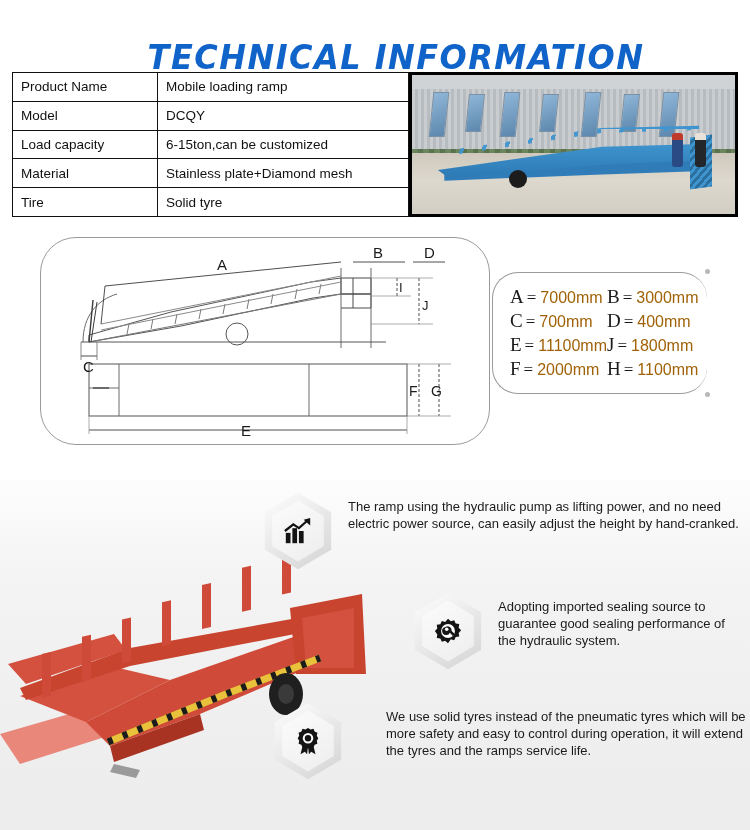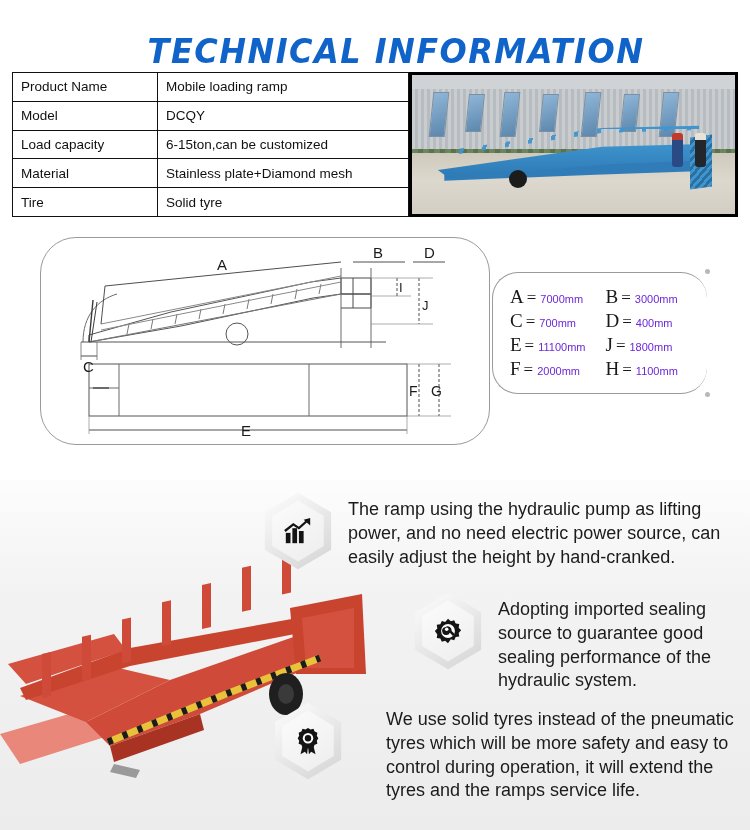--- a/index.html
+++ b/index.html
@@ -5,21 +5,21 @@
   * { box-sizing: border-box; margin: 0; padding: 0; }
   html, body {
     width: 750px; height: 830px;
     background: #ffffff;
     font-family: "Liberation Sans", sans-serif;
     overflow: hidden;
   }
   .page { position: relative; width: 750px; height: 830px; background:#fff; }
 
   
-  .title-bar { position:absolute; top:32px; left:0; width:750px; text-align:center;padding-left:42px; }
+  .title-bar { position:absolute; top:38px; left:0; width:750px; text-align:center;padding-left:42px; }
   .title-bar .title {
     font-family: "DejaVu Sans", sans-serif;
     font-size: 33px; font-weight: 700; font-style: italic;
     color: #1063c8; letter-spacing: 1.5px;
     transform: scaleX(0.97);
   }
 
   
   .spec-wrap { position:absolute; top:72px; left:12px; width:726px; height:145px; display:flex; }
   table.spec { border-collapse: collapse; width: 396px; height:145px; table-layout: fixed; }
@@ -107,21 +107,21 @@
     position:absolute; inset:0; display:grid;
     grid-template-columns: 1fr 1fr; align-content:center;
     row-gap: 3px; padding: 8px 6px 8px 18px;
   }
   .dim-item { display:flex; align-items:baseline; white-space:nowrap; }
   .dim-item .lbl {
     font-family:"Liberation Serif", serif; font-size:19px; color:#1a1a1a;
     margin-right:3px; line-height:1;
   }
   .dim-item .eq { font-family:"Liberation Serif", serif; font-size:17px; color:#1a1a1a; margin-right:4px; }
-  .dim-item .val { font-size:11px; color:#6d28d9; font-family:"Liberation Sans", sans-serif; }
+  .dim-item .val { font-size:16px; color:#a16207; font-family:"Liberation Sans", sans-serif; }
   .dim-dot { position:absolute; width:5px; height:5px; border-radius:50%; background:#b8b8b8; }
 
   
   .features {
     position:absolute; left:0; top:480px; width:750px; height:350px;
     background: linear-gradient(180deg,#fdfdfd,#f3f3f3 30%,#ececec);
     overflow:hidden;
   }
   .red-photo { position:absolute; left:-10px; top:18px; width:380px; height:300px; }
 
@@ -135,21 +135,21 @@
   }
   .hex-inner {
     position:absolute; left:8px; top:8px; right:8px; bottom:8px;
     background: linear-gradient(145deg,#fcfcfc,#ededed);
     clip-path: polygon(50% 1%, 96% 26%, 96% 74%, 50% 99%, 4% 74%, 4% 26%);
     display:flex; align-items:center; justify-content:center;
   }
   .hex-inner svg { width:30px; height:30px; fill:#141414; }
   .feat .txt {
     margin-left: 14px; padding-top: 6px;
-    font-size: 18px; line-height: 1.32; color:#1b1b1b;
+    font-size: 13px; line-height: 1.32; color:#1b1b1b;
     font-family:"Liberation Sans", sans-serif;
   }
   #feat0 { left:262px; top:12px; width:488px; }
   #feat0 .txt { width: 392px; }
   #feat1 { left:412px; top:112px; width:338px; }
   #feat1 .txt { width: 242px; }
   #feat2 { left:272px; top:222px; width:478px;gap:28px; }
   #feat2 .txt { width: 382px; }
 </style>
 </head>

